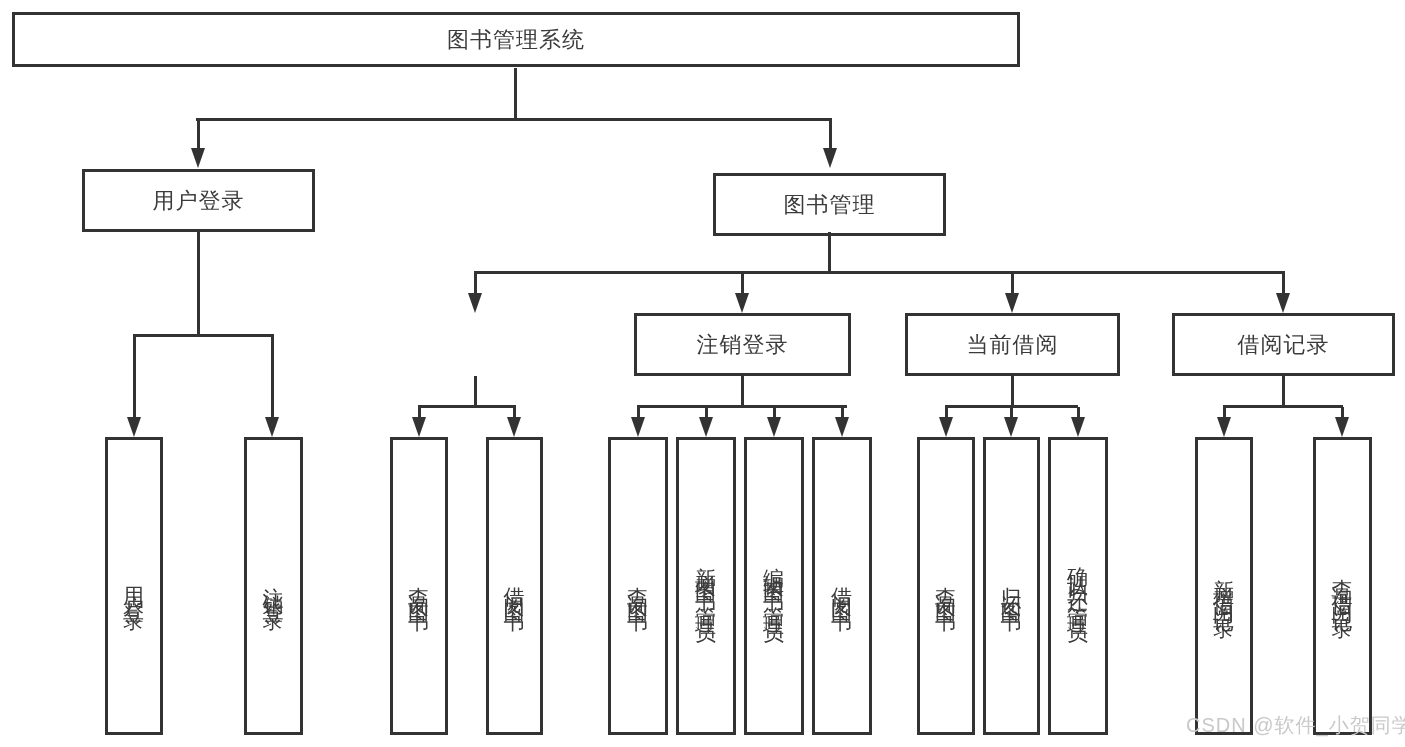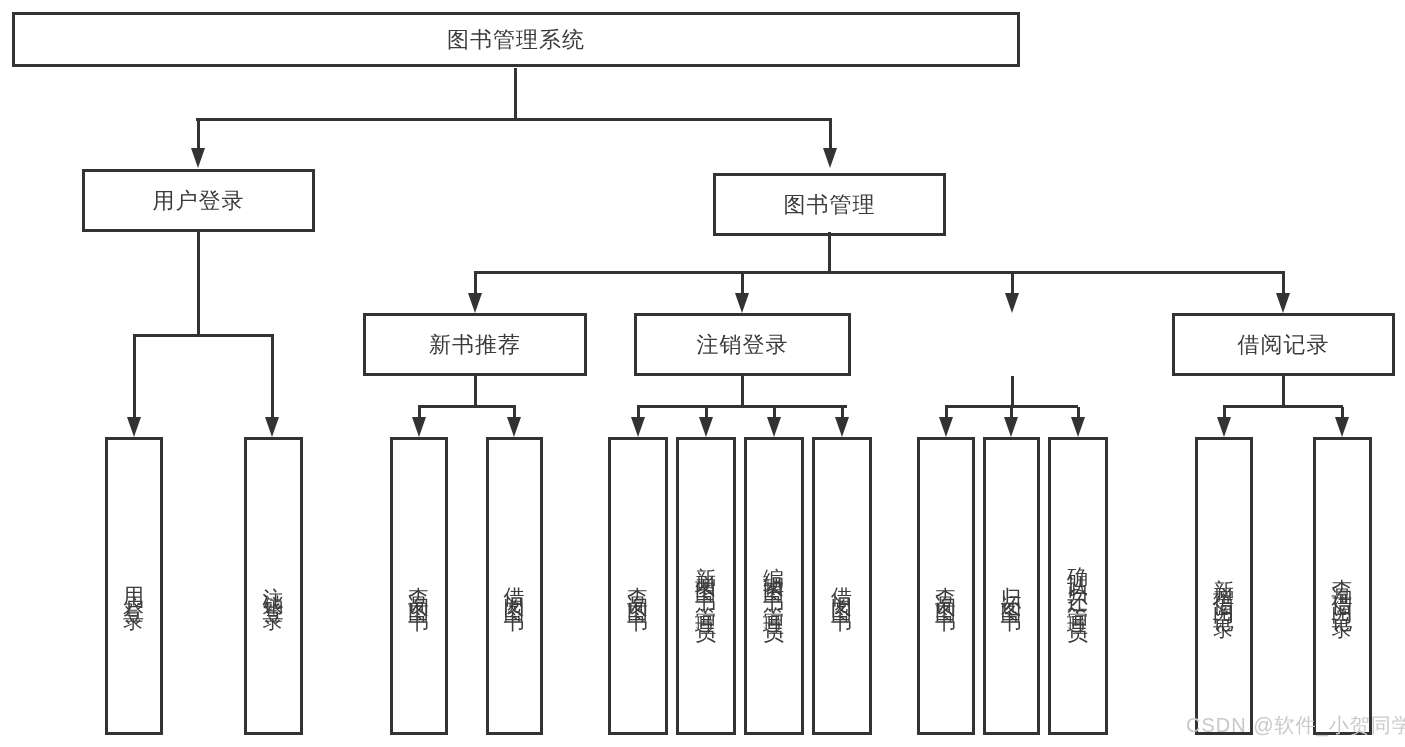--- a/index.html
+++ b/index.html
@@ -60,25 +60,25 @@
     <span>图书管理系统</span>
   </div>
 
   <div class="box hbox" style="left:82px;top:169px;width:233px;height:63px;">
     <span>用户登录</span>
   </div>
   <div class="box hbox" style="left:713px;top:164px;width:233px;height:63px;margin-top:9px;">
     <span>图书管理</span>
   </div>
 
-  <div class="box hbox" style="left:363px;top:313px;width:224px;height:63px;">
-    <span>新书推荐</span>
-  </div>
   <div class="box hbox" style="left:634px;top:313px;width:217px;height:63px;">
     <span>注销登录</span>
+  </div>
+  <div class="box hbox" style="left:905px;top:313px;width:215px;height:63px;">
+    <span>当前借阅</span>
   </div>
   <div class="box hbox" style="left:1172px;top:313px;width:223px;height:63px;">
     <span>借阅记录</span>
   </div>
 
   <div class="box leaf" style="left:105px;top:437px;width:58px;height:298px;">
     <span>用户登录</span>
   </div>
   <div class="box leaf" style="left:244px;top:437px;width:59px;height:298px;">
     <span>注销登录</span>

